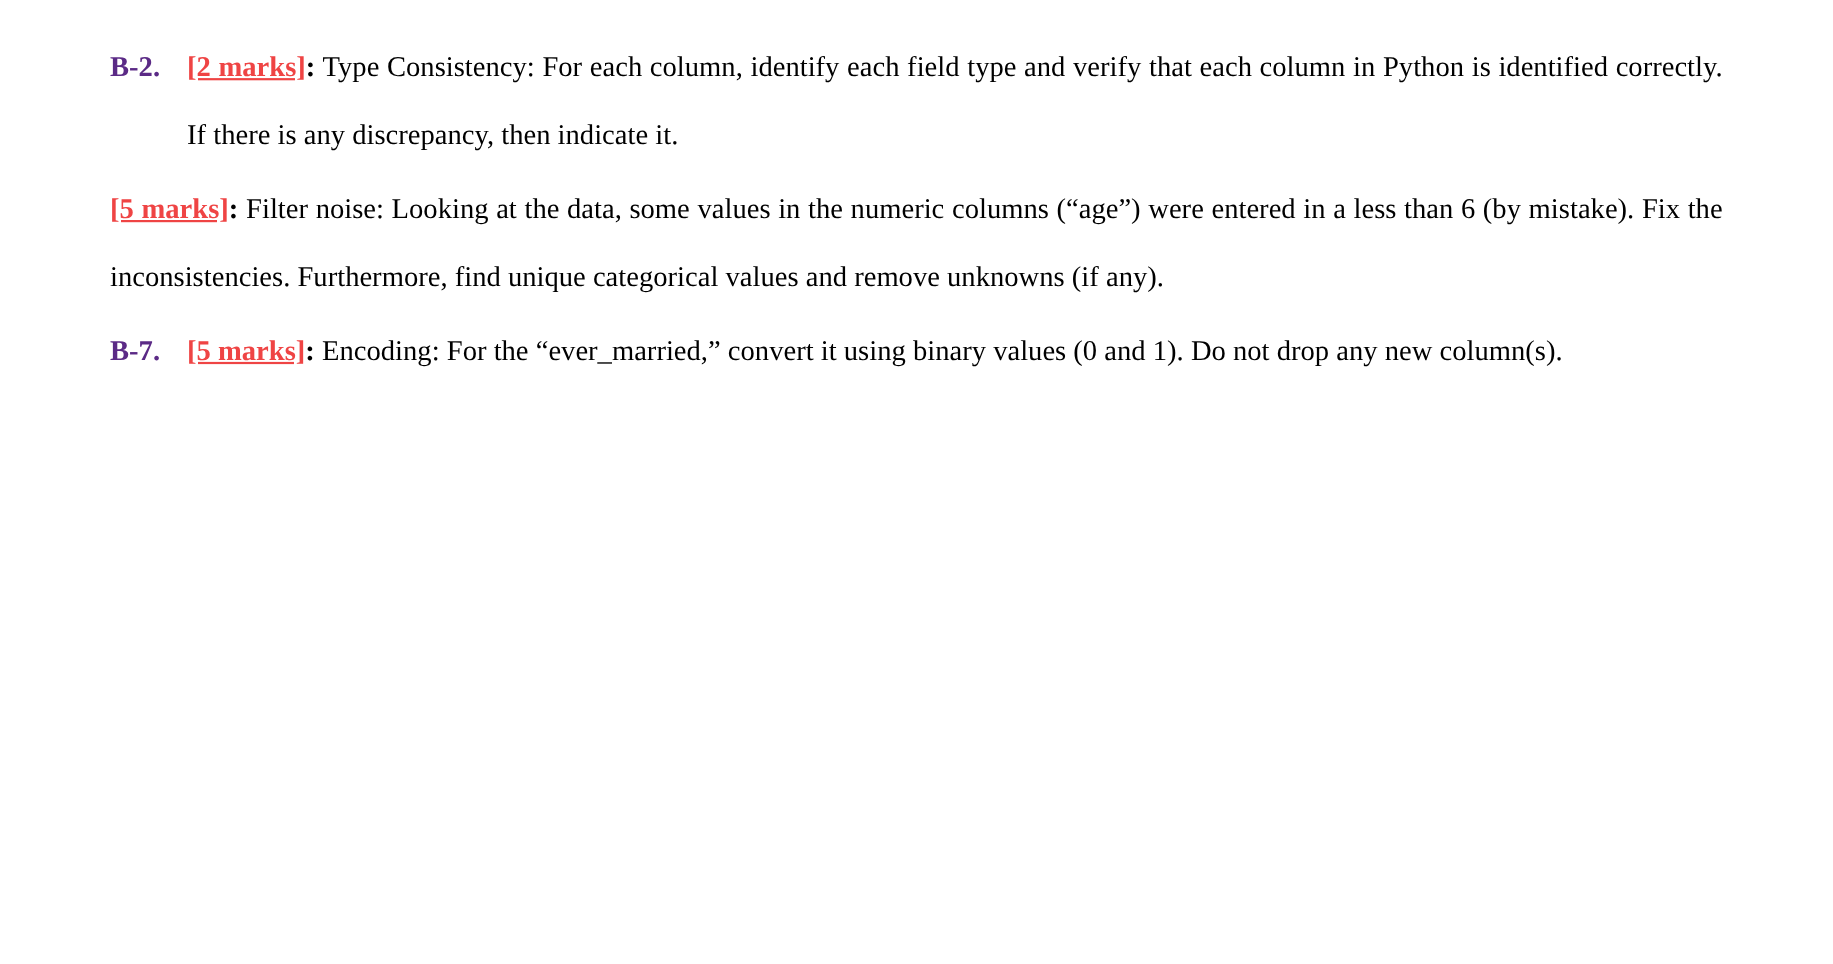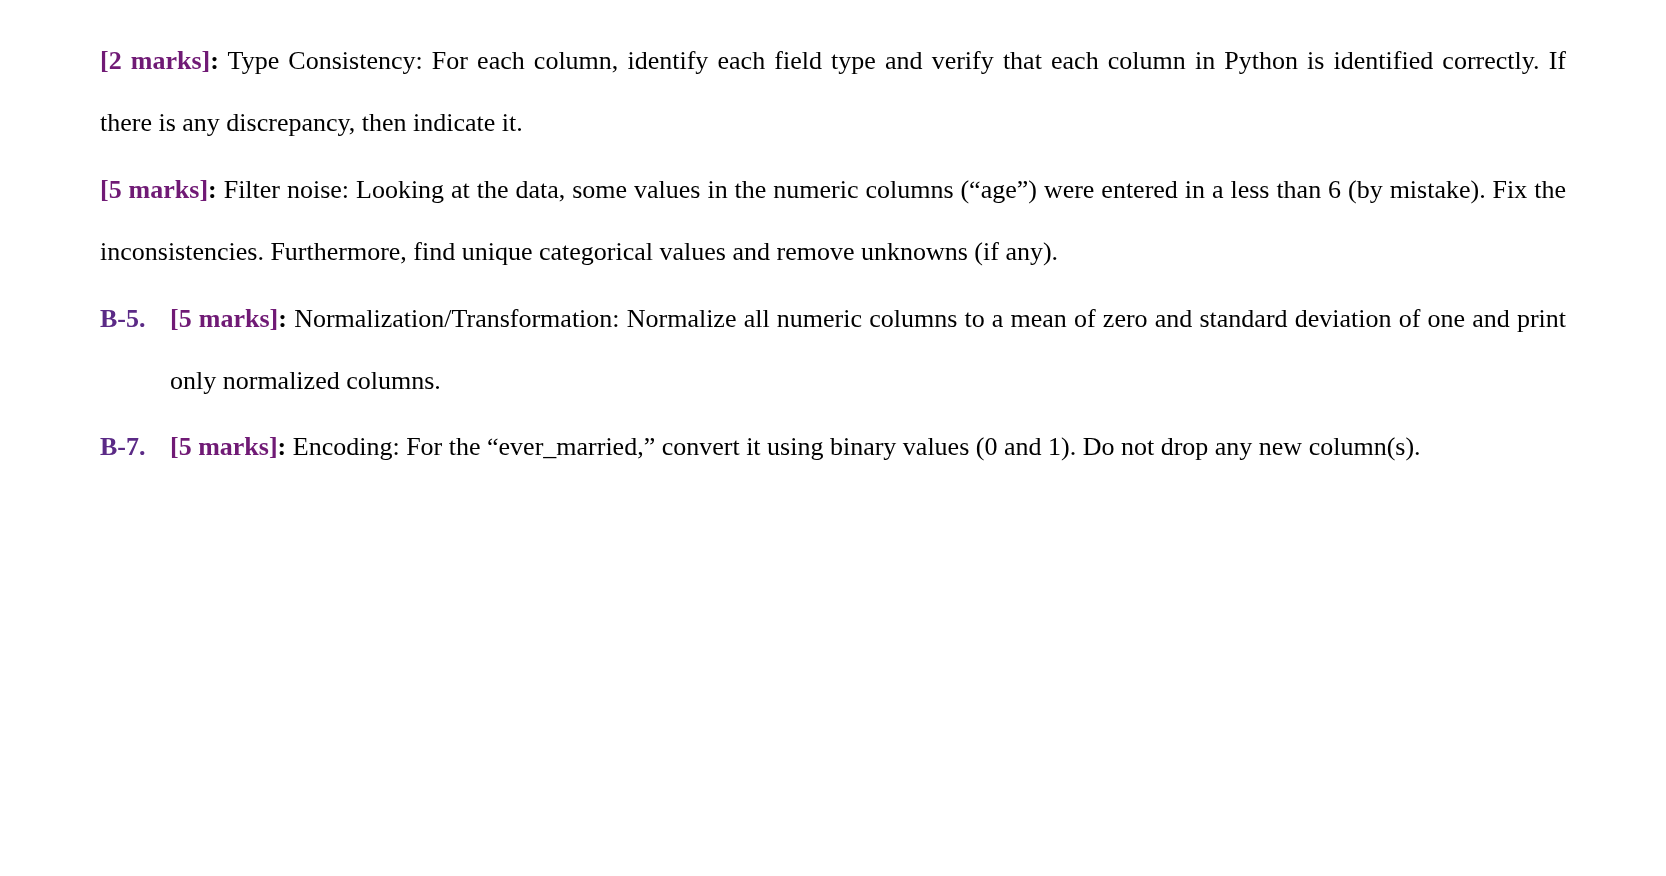--- a/index.html
+++ b/index.html
@@ -25,54 +25,49 @@
     flex: 0 0 70px;
     font-weight: bold;
     color: #5b2a86; 
   }
   .item-body {
     flex: 1;
     text-align: justify;
   }
   .marks {
     font-weight: bold;
-    color: #701a75; 
+    color: #ef4444; 
+    text-decoration: underline;
   }
   .colon {
     font-weight: bold;
     color: #000000;
   }
 </style>
 </head>
 <body>
 
 <div class="page">
 
   <div class="item">
+    <div class="item-number">B-2.</div>
     <div class="item-body">
       <span class="marks">[2 marks]</span><span class="colon">:</span>
       <span>Type Consistency: For each column, identify each field type and verify that each column in Python is identified correctly. If there is any discrepancy, then indicate it.</span>
     </div>
   </div>
 
   <div class="item">
     <div class="item-body">
       <span class="marks">[5 marks]</span><span class="colon">:</span>
       <span>Filter noise: Looking at the data, some values in the numeric columns (“age”) were entered in a less than 6 (by mistake). Fix the inconsistencies. Furthermore, find unique categorical values and remove unknowns (if any).</span>
     </div>
   </div>
 
 
-  <div class="item">
-    <div class="item-number">B-5.</div>
-    <div class="item-body">
-      <span class="marks">[5 marks]</span><span class="colon">:</span>
-      <span>Normalization/Transformation: Normalize all numeric columns to a mean of zero and standard deviation of one and print only normalized columns.</span>
-    </div>
-  </div>
 
 
   <div class="item">
     <div class="item-number">B-7.</div>
     <div class="item-body">
       <span class="marks">[5 marks]</span><span class="colon">:</span>
       <span>Encoding: For the “ever_married,” convert it using binary values (0 and 1). Do not drop any new column(s).</span>
     </div>
   </div>
 

